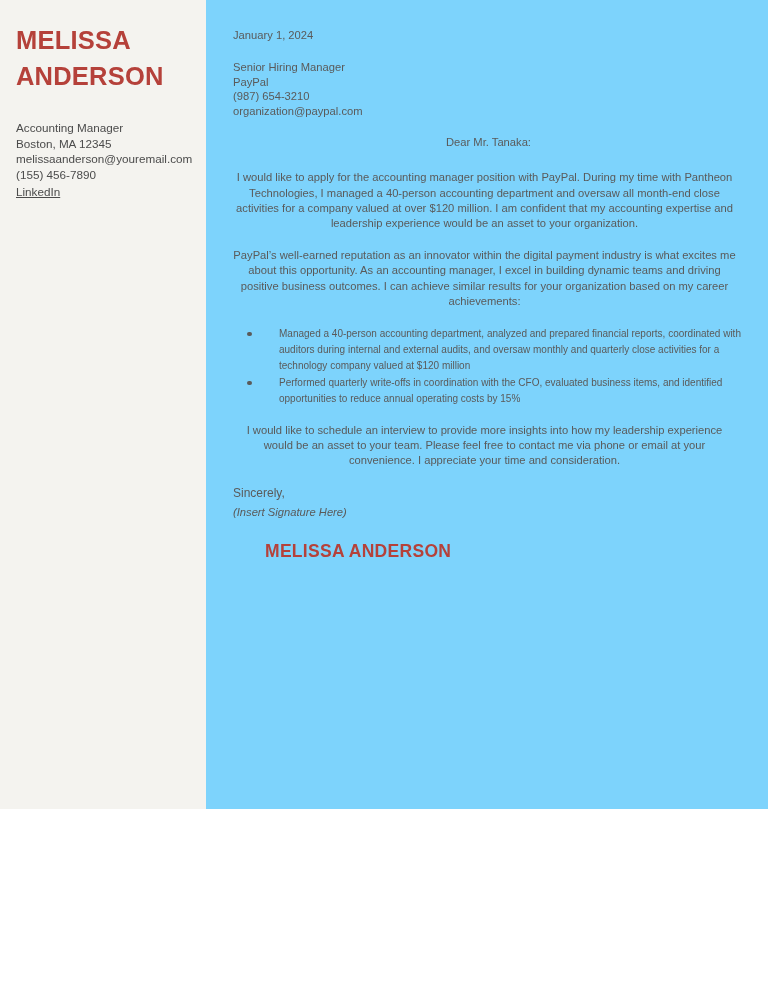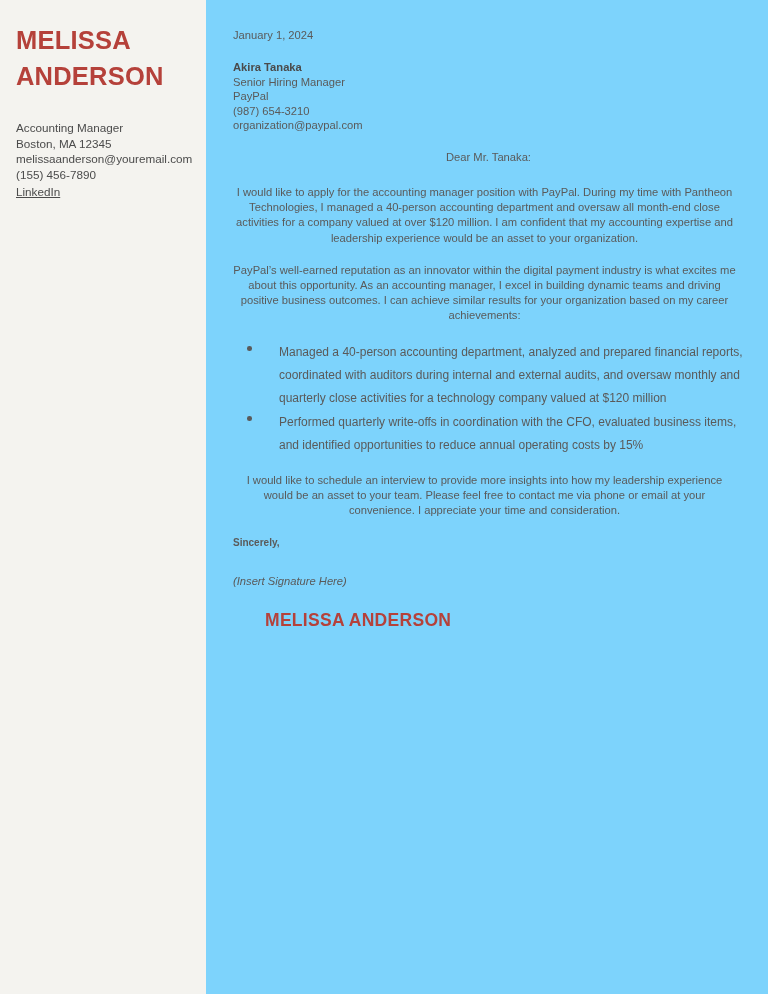--- a/index.html
+++ b/index.html
@@ -10,21 +10,21 @@
     width: 768px;
     height: 994px;
     background: #ffffff;
     font-family: "Liberation Sans", sans-serif;
     overflow: hidden;
   }
 
   .page {
     position: relative;
     width: 768px;
-    height: 994px;
+    height: 809px;
     background: #ffffff;
     display: flex;
     align-items: stretch;
   }
 
   
   .sidebar {
     width: 206px;
     min-width: 206px;
     background: #f4f3ef;
@@ -122,30 +122,29 @@
     left: 14px;
     top: 5.5px;
     width: 4.6px;
     height: 4.6px;
     border-radius: 50%;
     background: #5a5a5a;
   }
   .bullet-text {
     display: block;
     color: #5a5a5a;
+    font-size: 10px;
+    line-height: 16px;
+  }
+
+  .closing {
+    color: #5a5a5a;
     font-size: 12px;
-    line-height: 23px;
-  }
-
-  .closing {
-    color: #5a5a5a;
-    font-size: 10px;
-    line-height: 15px;
-    margin-bottom: 24px;
-    font-weight: bold;
+    line-height: 15px;
+    margin-bottom: 4px;
   }
 
   .signature-placeholder {
     color: #5a5a5a;
     font-size: 11.2px;
     font-style: italic;
     line-height: 15px;
     margin-bottom: 20px;
   }
 
@@ -178,21 +177,20 @@
       <li><span class="contact-item link">LinkedIn</span></li>
     </ul>
 
   </aside>
 
   <main class="letter">
 
     <div class="date">January 1, 2024</div>
 
     <div class="recipient">
-      <div class="recipient-line bold">Akira Tanaka</div>
       <div class="recipient-line">Senior Hiring Manager</div>
       <div class="recipient-line">PayPal</div>
       <div class="recipient-line">(987) 654-3210</div>
       <div class="recipient-line">organization@paypal.com</div>
     </div>
 
     <div class="salutation">Dear Mr. Tanaka:</div>
 
     <p class="para">I would like to apply for the accounting manager position with PayPal. During my time with Pantheon Technologies, I managed a 40-person accounting department and oversaw all month-end close activities for a company valued at over $120 million. I am confident that my accounting expertise and leadership experience would be an asset to your organization.</p>
 

